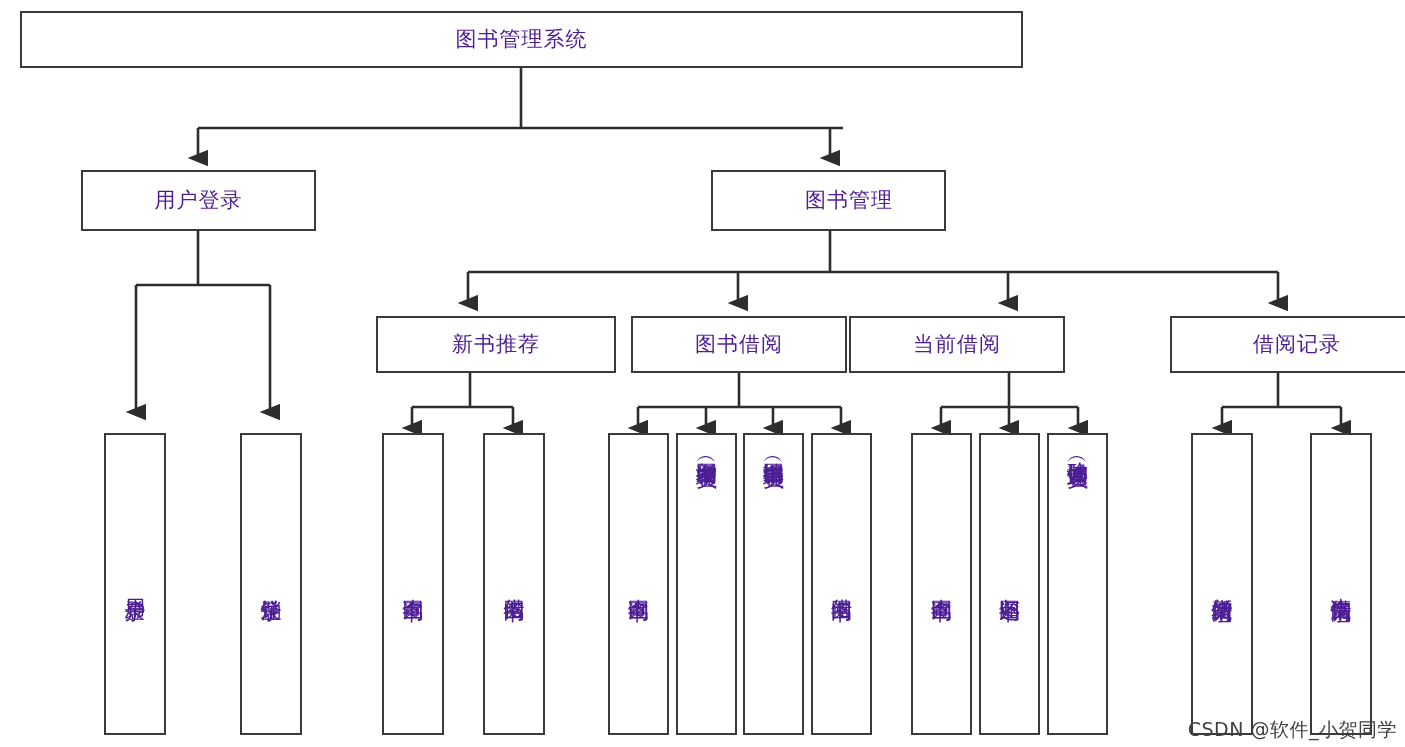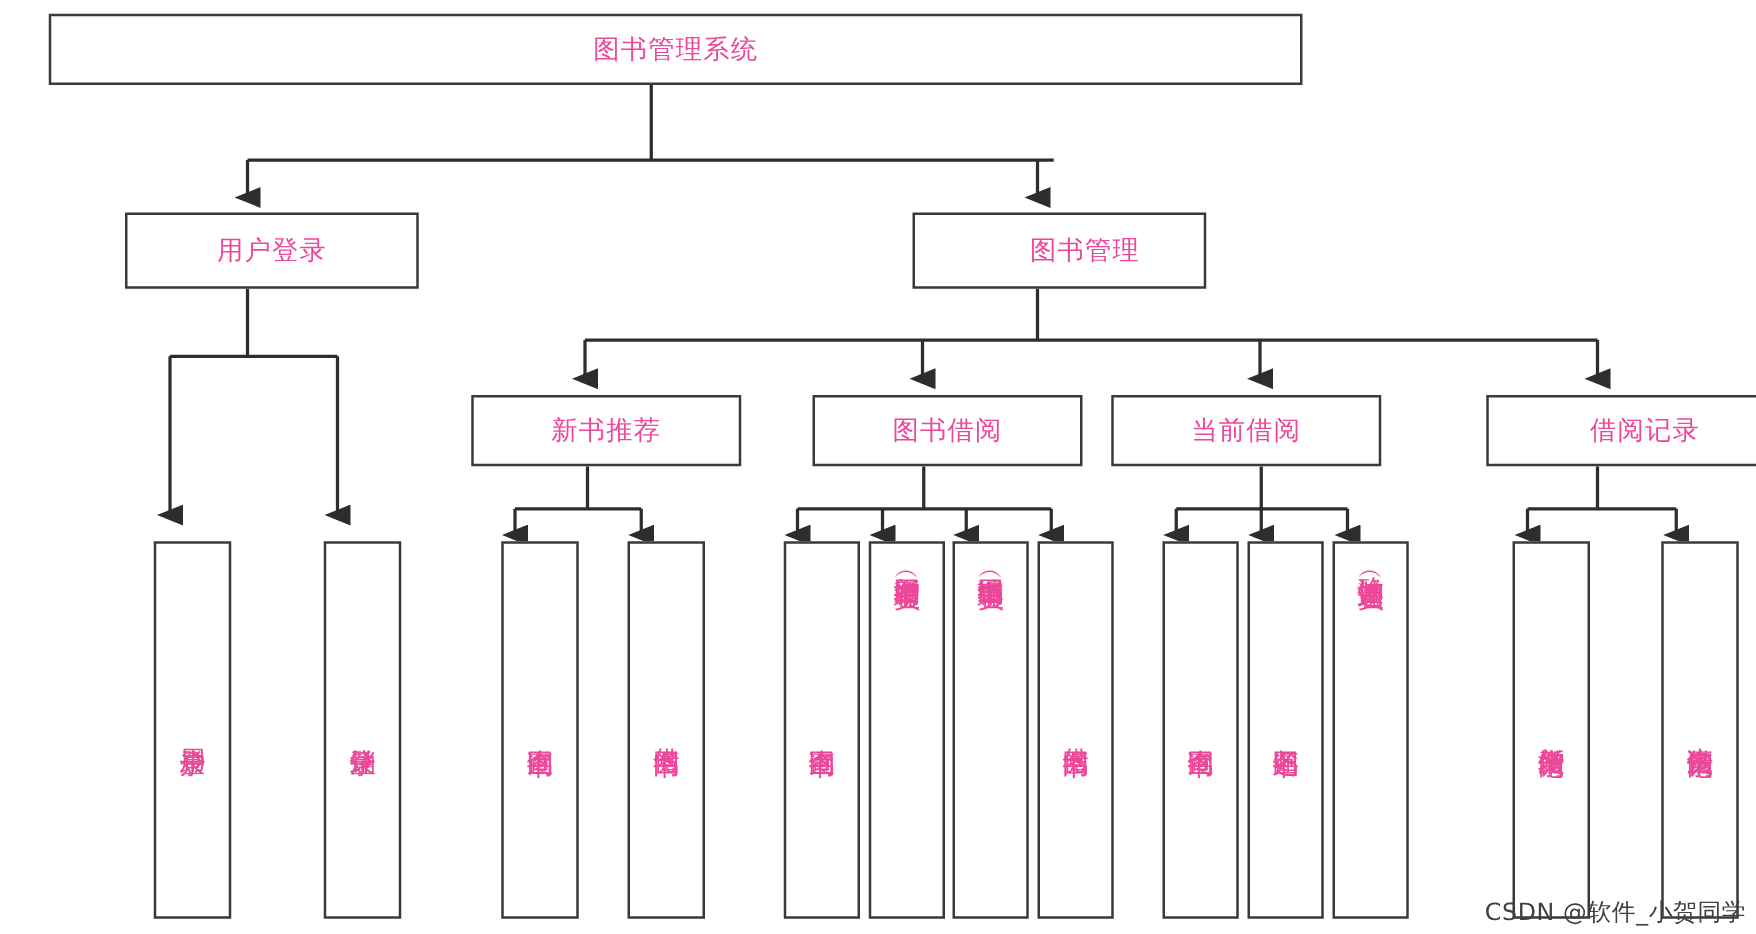--- a/index.html
+++ b/index.html
@@ -27,22 +27,21 @@
     pointer-events: none;
   }
   .node {
     position: absolute;
     box-sizing: border-box;
     background: #ffffff;
     border: 2.5px solid #3a3a3a;
     display: flex;
     align-items: center;
     justify-content: center;
-    color: #ec4899;
-    margin-left: 19px;
+    color: #4c1d95;
   }
   .node-h .label {
     font-size: 21px;
     letter-spacing: 1px;
     line-height: 1.2;
     white-space: nowrap;
   }
   .node-v {
     align-items: flex-start;
     padding-top: 10px;
@@ -129,27 +128,27 @@
     <span class="label">图书管理系统</span>
   </div>
 
   <div class="node node-h" style="left:81px; top:170px; width:235px; height:61px;">
     <span class="label">用户登录</span>
   </div>
   <div class="node node-h" style="left:711px; top:170px; width:235px; height:61px;padding-left:41px;">
     <span class="label">图书管理</span>
   </div>
 
-  <div class="node node-h" style="left:358px; top:316px; width:216px; height:57px;">
+  <div class="node node-h" style="left:376px; top:316px; width:240px; height:57px;">
     <span class="label">新书推荐</span>
   </div>
   <div class="node node-h" style="left:631px; top:316px; width:216px; height:57px;text-align:right;">
     <span class="label">图书借阅</span>
   </div>
-  <div class="node node-h" style="left:870px; top:316px; width:216px; height:57px;">
+  <div class="node node-h" style="left:849px; top:316px; width:216px; height:57px;">
     <span class="label">当前借阅</span>
   </div>
   <div class="node node-h" style="left:1170px; top:316px; width:254px; height:57px;">
     <span class="label">借阅记录</span>
   </div>
 
   <div class="node node-v center-v" style="left:104px; top:433px; width:62px; height:302px;">
     <span class="label">用户登录</span>
   </div>
   <div class="node node-v center-v" style="left:240px; top:433px; width:62px; height:302px;">

